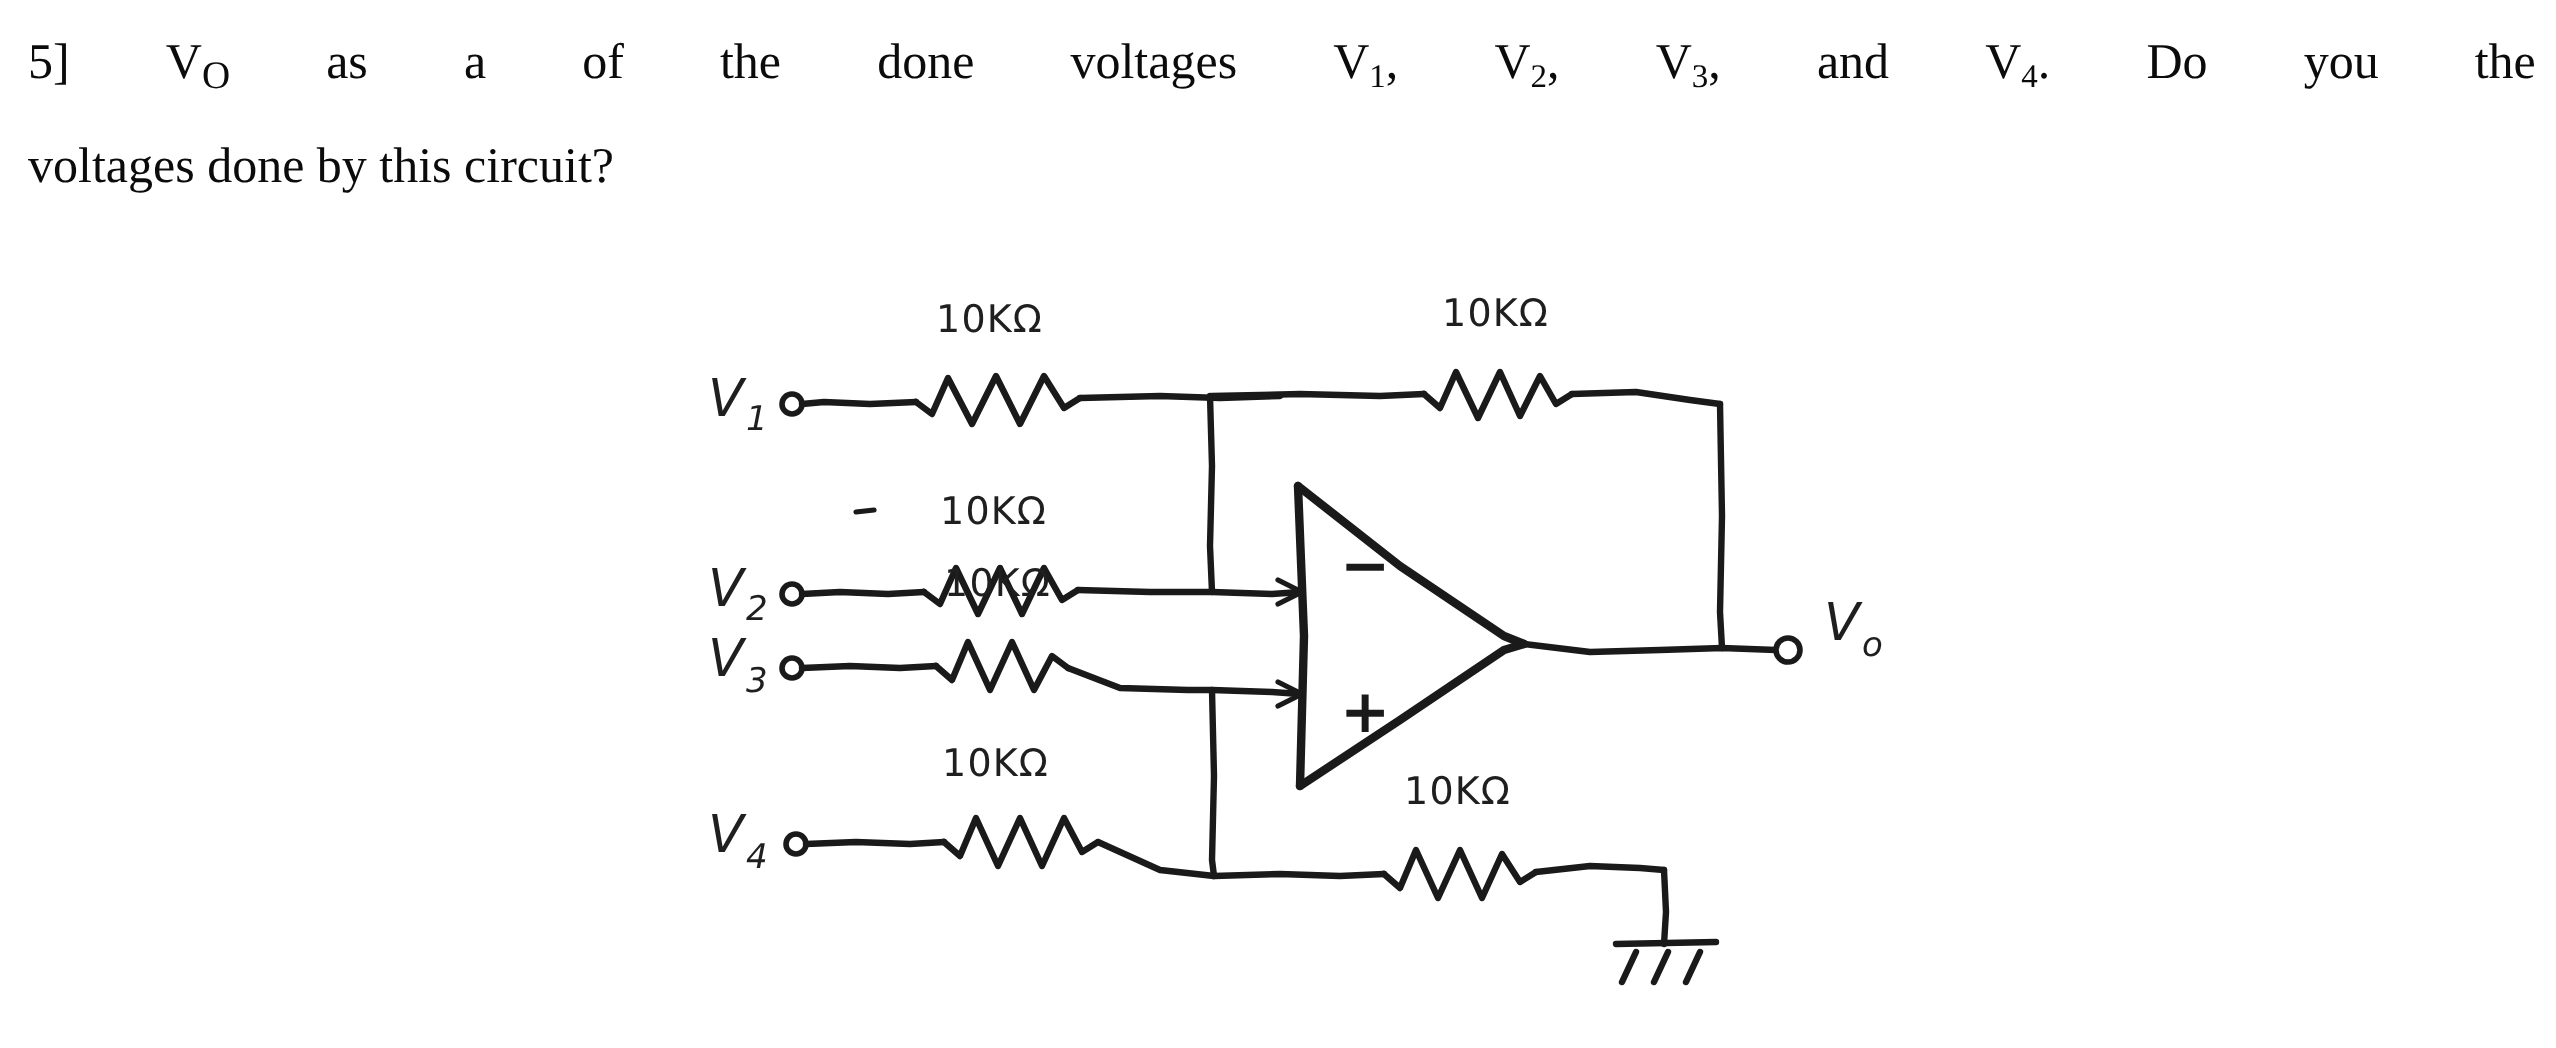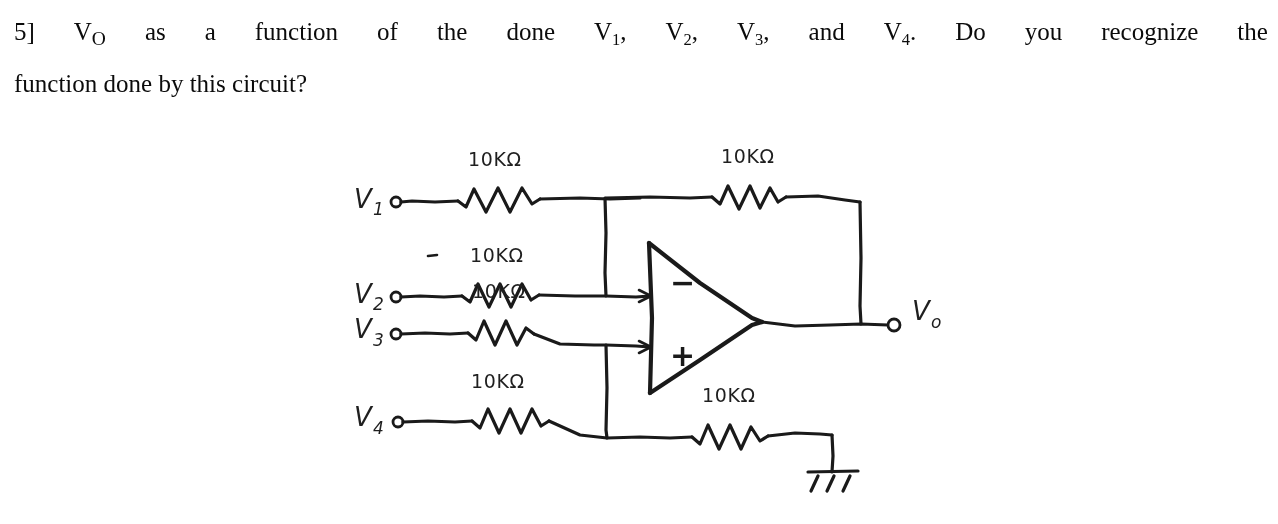--- a/index.html
+++ b/index.html
@@ -86,35 +86,34 @@
 <body>
 
 <div id="page">
 
   <div class="question-block">
     <div class="qline justified">
       <span class="w">5]</span>
       <span class="w"><span>V</span><sub class="smallcap">O</sub></span>
       <span class="w">as</span>
       <span class="w">a</span>
-      <span class="w">function</span>
       <span class="w">of</span>
       <span class="w">the</span>
       <span class="w">done</span>
+      <span class="w">voltages</span>
       <span class="w">V<sub>1</sub>,</span>
       <span class="w">V<sub>2</sub>,</span>
       <span class="w">V<sub>3</sub>,</span>
       <span class="w">and</span>
       <span class="w">V<sub>4</sub>.</span>
       <span class="w">Do</span>
       <span class="w">you</span>
-      <span class="w">recognize</span>
       <span class="w">the</span>
     </div>
-    <div class="qline">function done by this circuit?</div>
+    <div class="qline">voltages done by this circuit?</div>
   </div>
 
   <div id="circuit-figure">
     <svg width="610" height="360" viewBox="0 0 610 360" xmlns="http://www.w3.org/2000/svg">
 
       <text class="hand-term" x="14" y="70">V</text>
       <text class="hand-sub" x="33" y="77">1</text>
       <circle class="node-dot" cx="56" cy="64" r="5"></circle>
       <path class="ink ink-med" d="M 61 64 L 72 63 L 95 64 L 118 63"></path>
 

